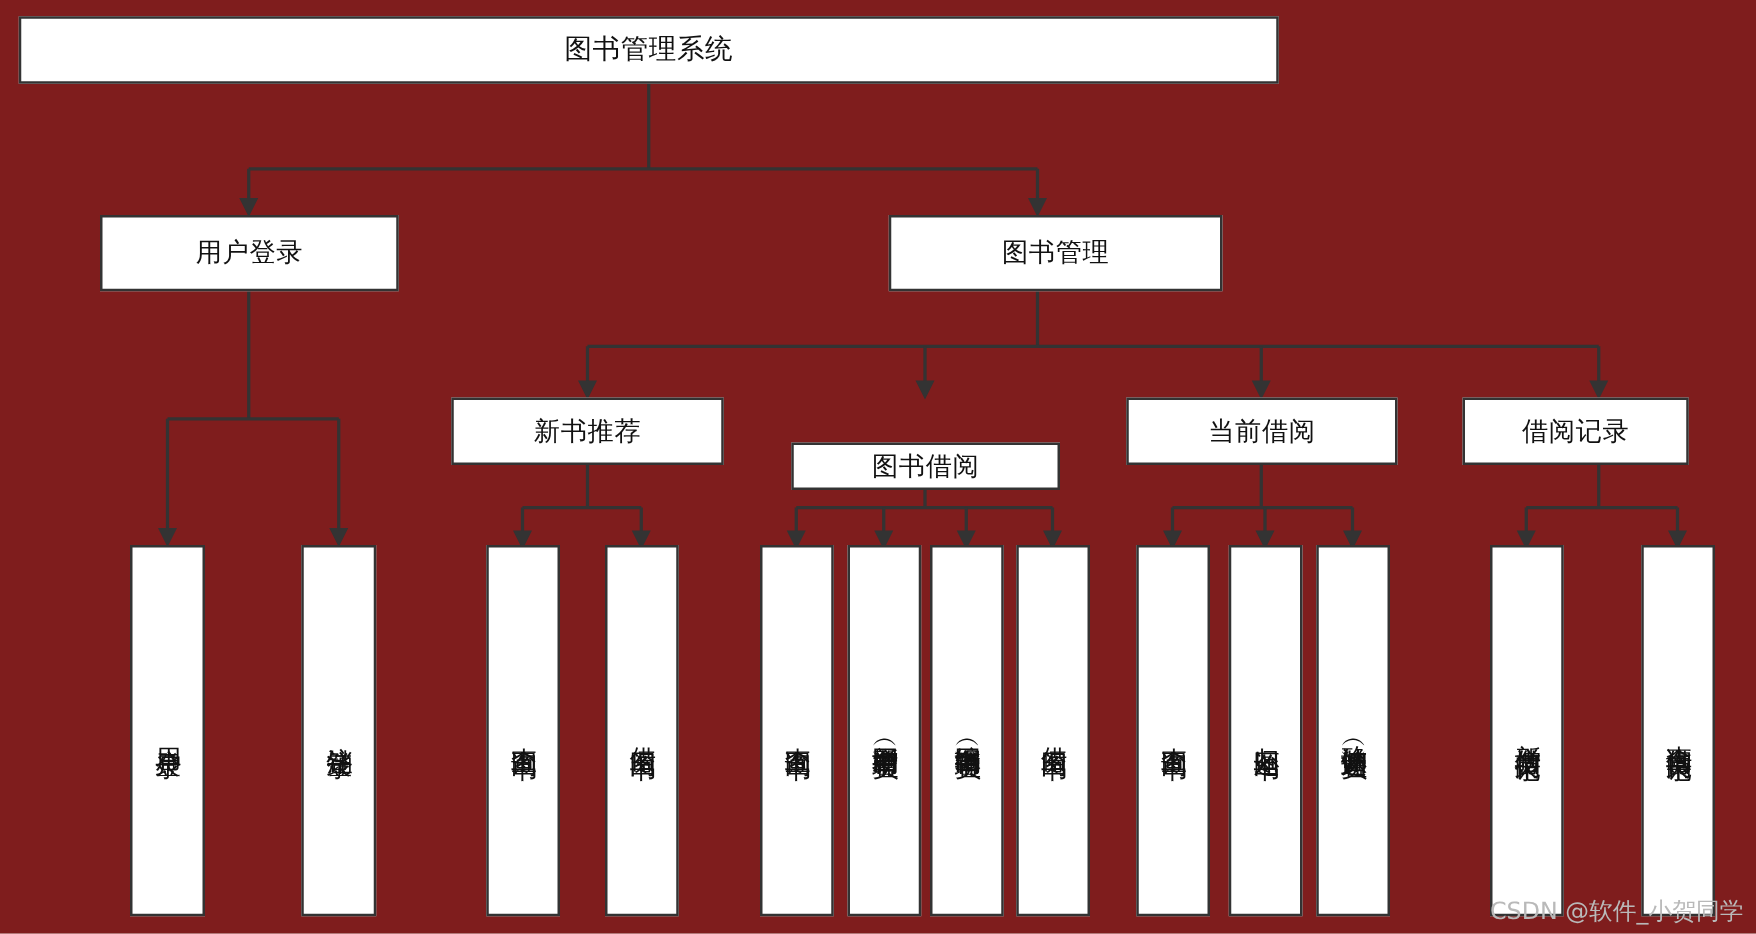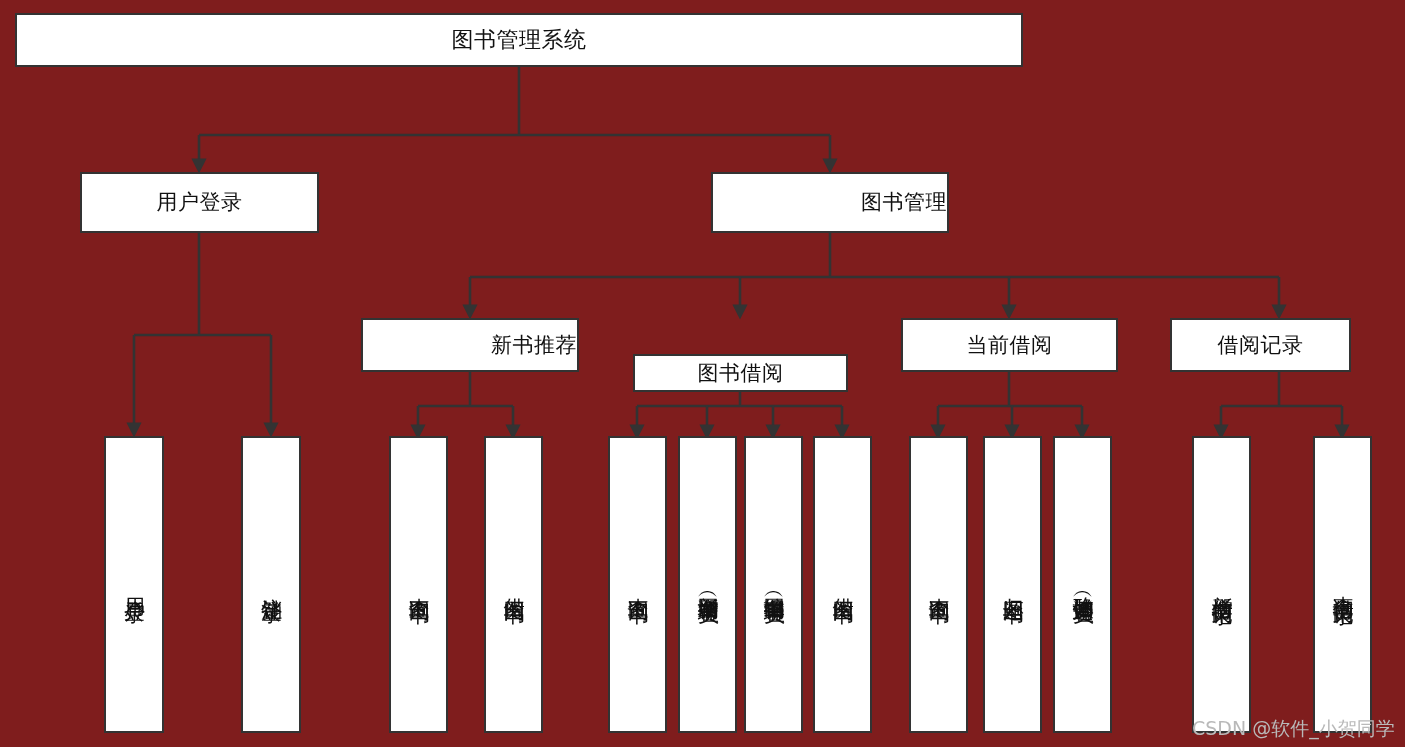--- a/index.html
+++ b/index.html
@@ -121,24 +121,24 @@
       </g>
   </svg>
 
   <div id="nodes-layer">
       <div class="node horiz root" style="left: 15px; top: 13px; width: 1008px; height: 54px;">
         <span class="label">图书管理系统</span>
       </div>
       <div class="node horiz" style="left: 80px; top: 172px; width: 239px; height: 61px;">
         <span class="label">用户登录</span>
       </div>
-      <div class="node horiz" style="left: 711px; top: 172px; width: 238px; height: 61px; justify-content: flex-end;">
+      <div class="node horiz" style="left: 711px; top: 172px; width: 267px; height: 61px;">
         <span class="label">图书管理</span>
       </div>
-      <div class="node horiz" style="left: 361px; top: 318px; width: 218px; height: 54px; justify-content: flex-end;">
+      <div class="node horiz" style="left: 361px; top: 318px; width: 218px; height: 54px;">
         <span class="label">新书推荐</span>
       </div>
       <div class="node horiz" style="left: 633px; top: 318px; width: 215px; height: 38px; margin-top: 36px;">
         <span class="label">图书借阅</span>
       </div>
       <div class="node horiz" style="left: 901px; top: 318px; width: 217px; height: 54px;">
         <span class="label">当前借阅</span>
       </div>
       <div class="node horiz" style="left: 1170px; top: 318px; width: 181px; height: 54px;">
         <span class="label">借阅记录</span>

